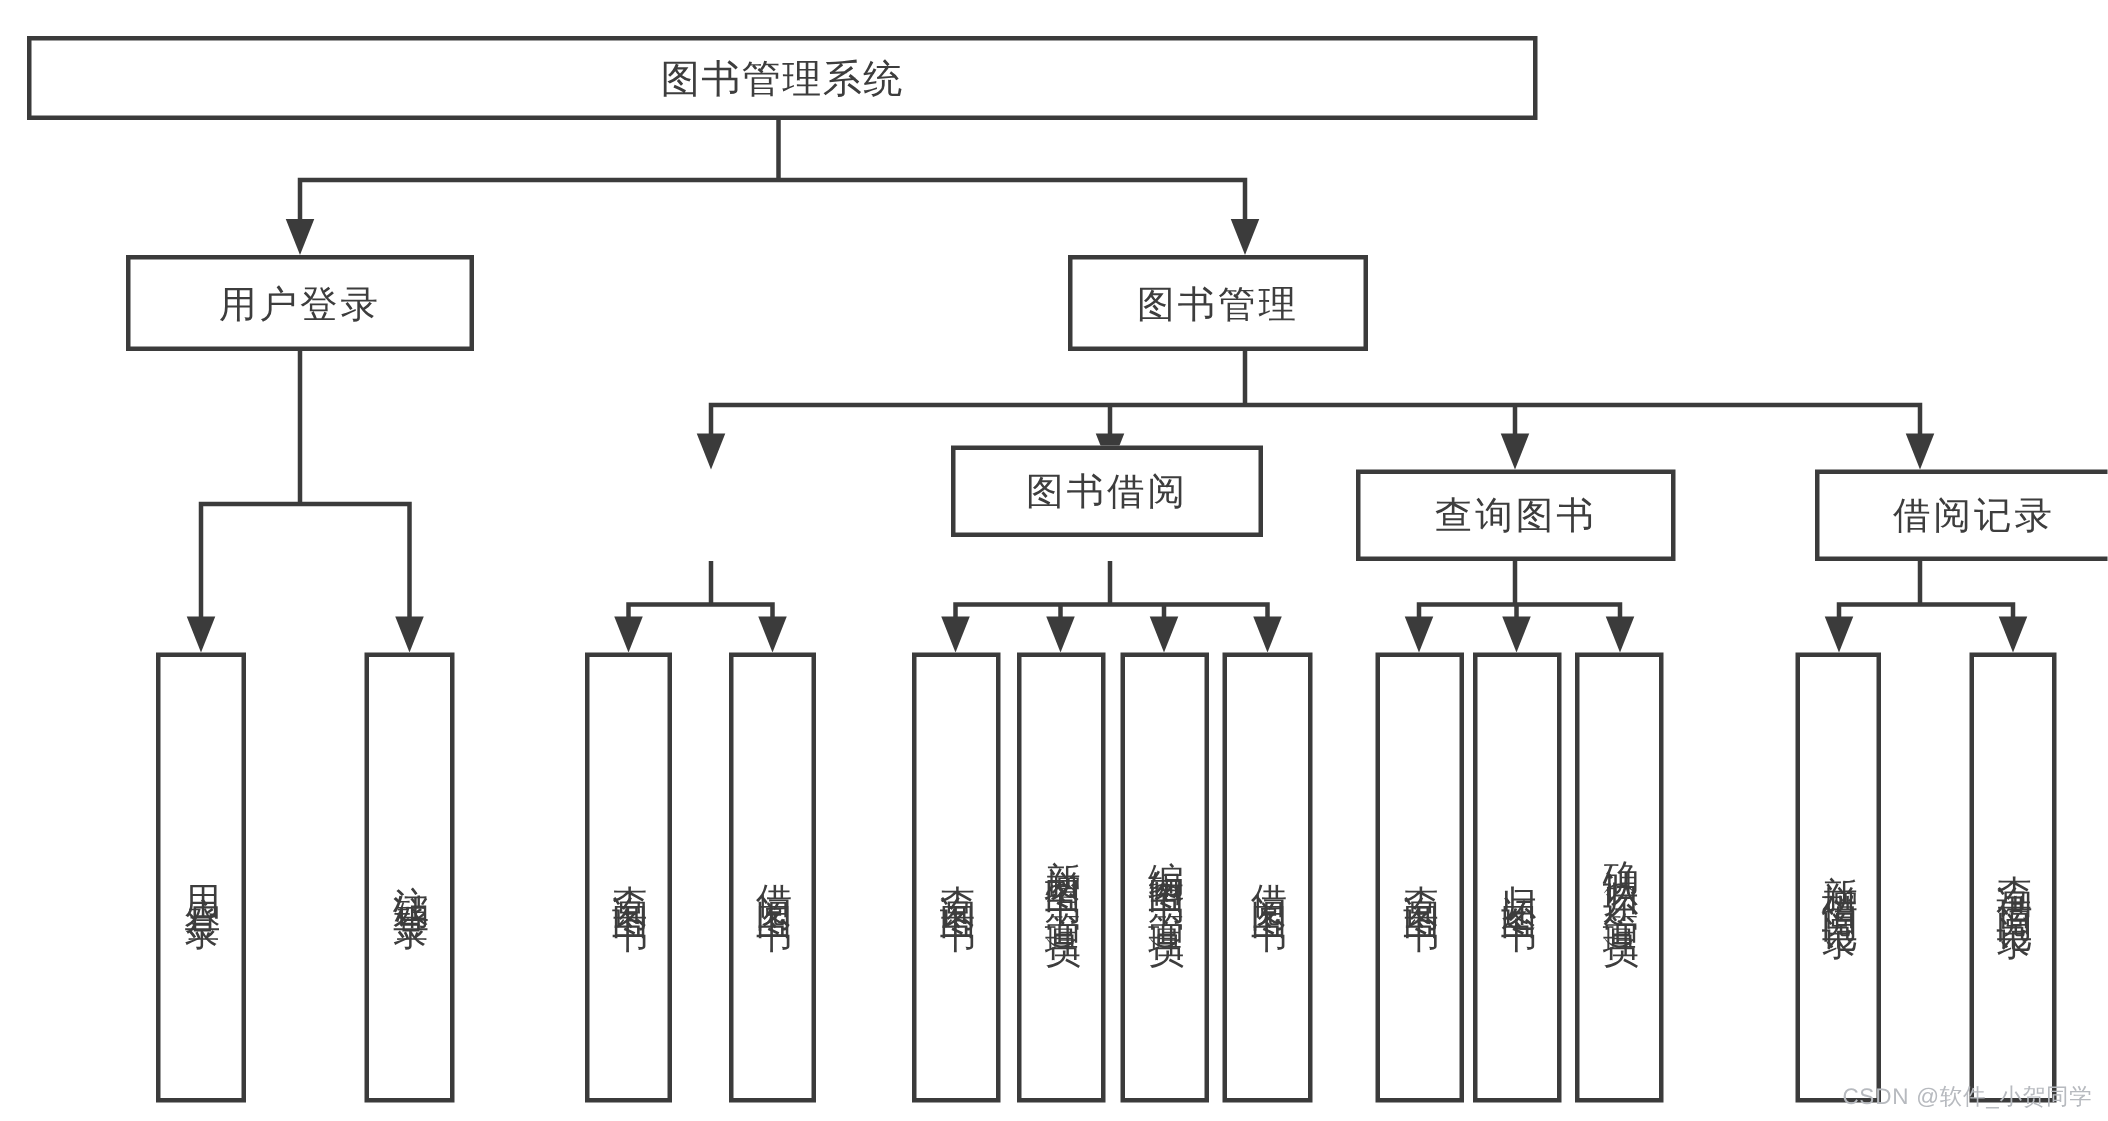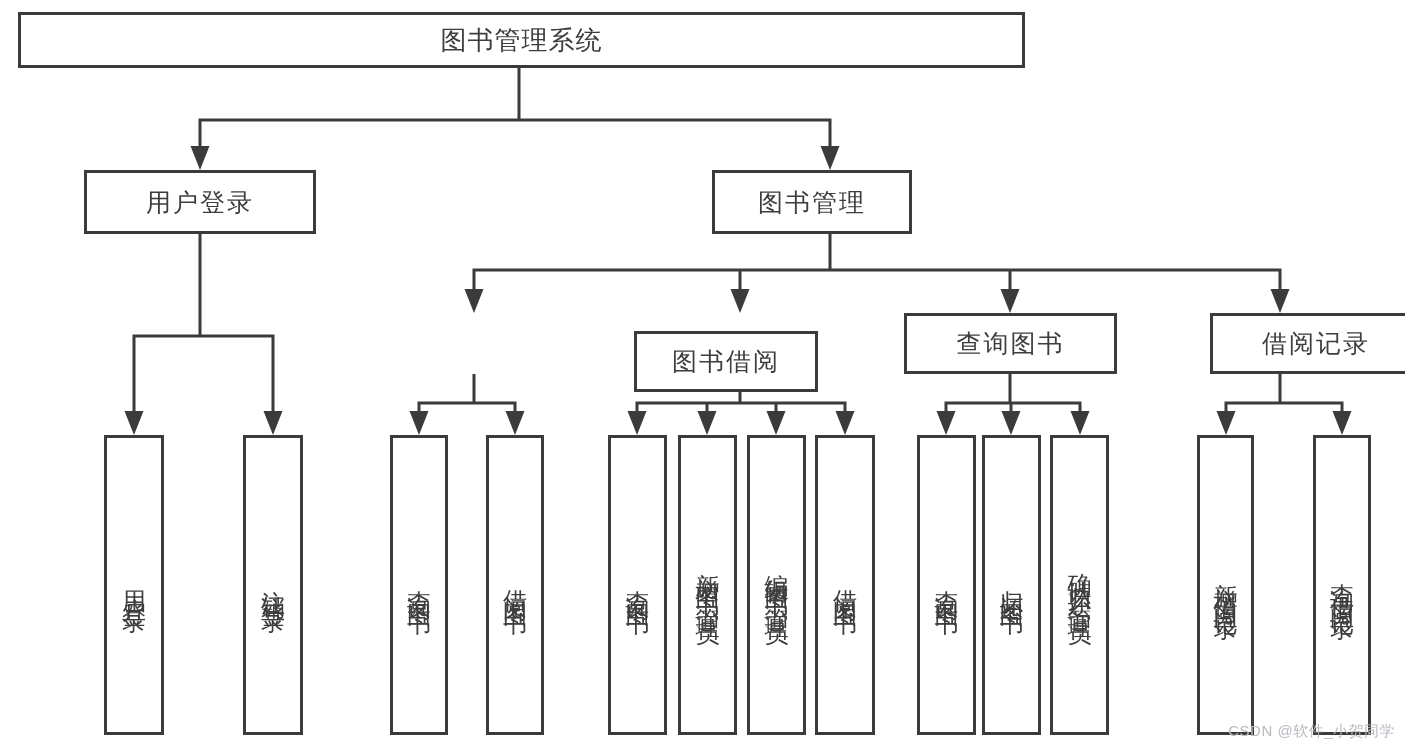--- a/index.html
+++ b/index.html
@@ -38,20 +38,21 @@
     justify-content: center;
     text-align: center;
   }
   .box.h {
     font-size: 25px;
     letter-spacing: 2px;
   }
   .box.root {
     font-size: 26px;
     letter-spacing: 1px;
+    margin-top: 12px;
   }
   .box.v {
     writing-mode: vertical-rl;
     text-orientation: mixed;
     font-size: 24px;
     letter-spacing: 7px;
     line-height: 1;
   }
   .watermark {
     position: absolute;
@@ -112,21 +113,21 @@
     </g>
   </svg>
 
   <div class="box h root" style="left:18px; top:12px; width:1007px; height:56px">图书管理系统</div>
 
   <div class="box h" style="left:84px; top:170px; width:232px; height:64px">用户登录</div>
 
   <div class="box h" style="left:712px; top:170px; width:200px; height:64px">图书管理</div>
 
 
-  <div class="box h" style="left:634px; top:331px; width:184px; height:61px">图书借阅</div>
+  <div class="box h" style="left:634px; top:297px; width:208px; height:61px">图书借阅</div>
 
   <div class="box h" style="left:904px; top:313px; width:213px; height:61px">查询图书</div>
 
   <div class="box h" style="left:1210px; top:313px; width:212px; height:61px">借阅记录</div>
 
   <div class="box v" style="left:104px; top:435px; width:60px; height:300px">用户登录</div>
 
   <div class="box v" style="left:243px; top:435px; width:60px; height:300px">注销登录</div>
 
   <div class="box v" style="left:390px; top:435px; width:58px; height:300px">查询图书</div>

